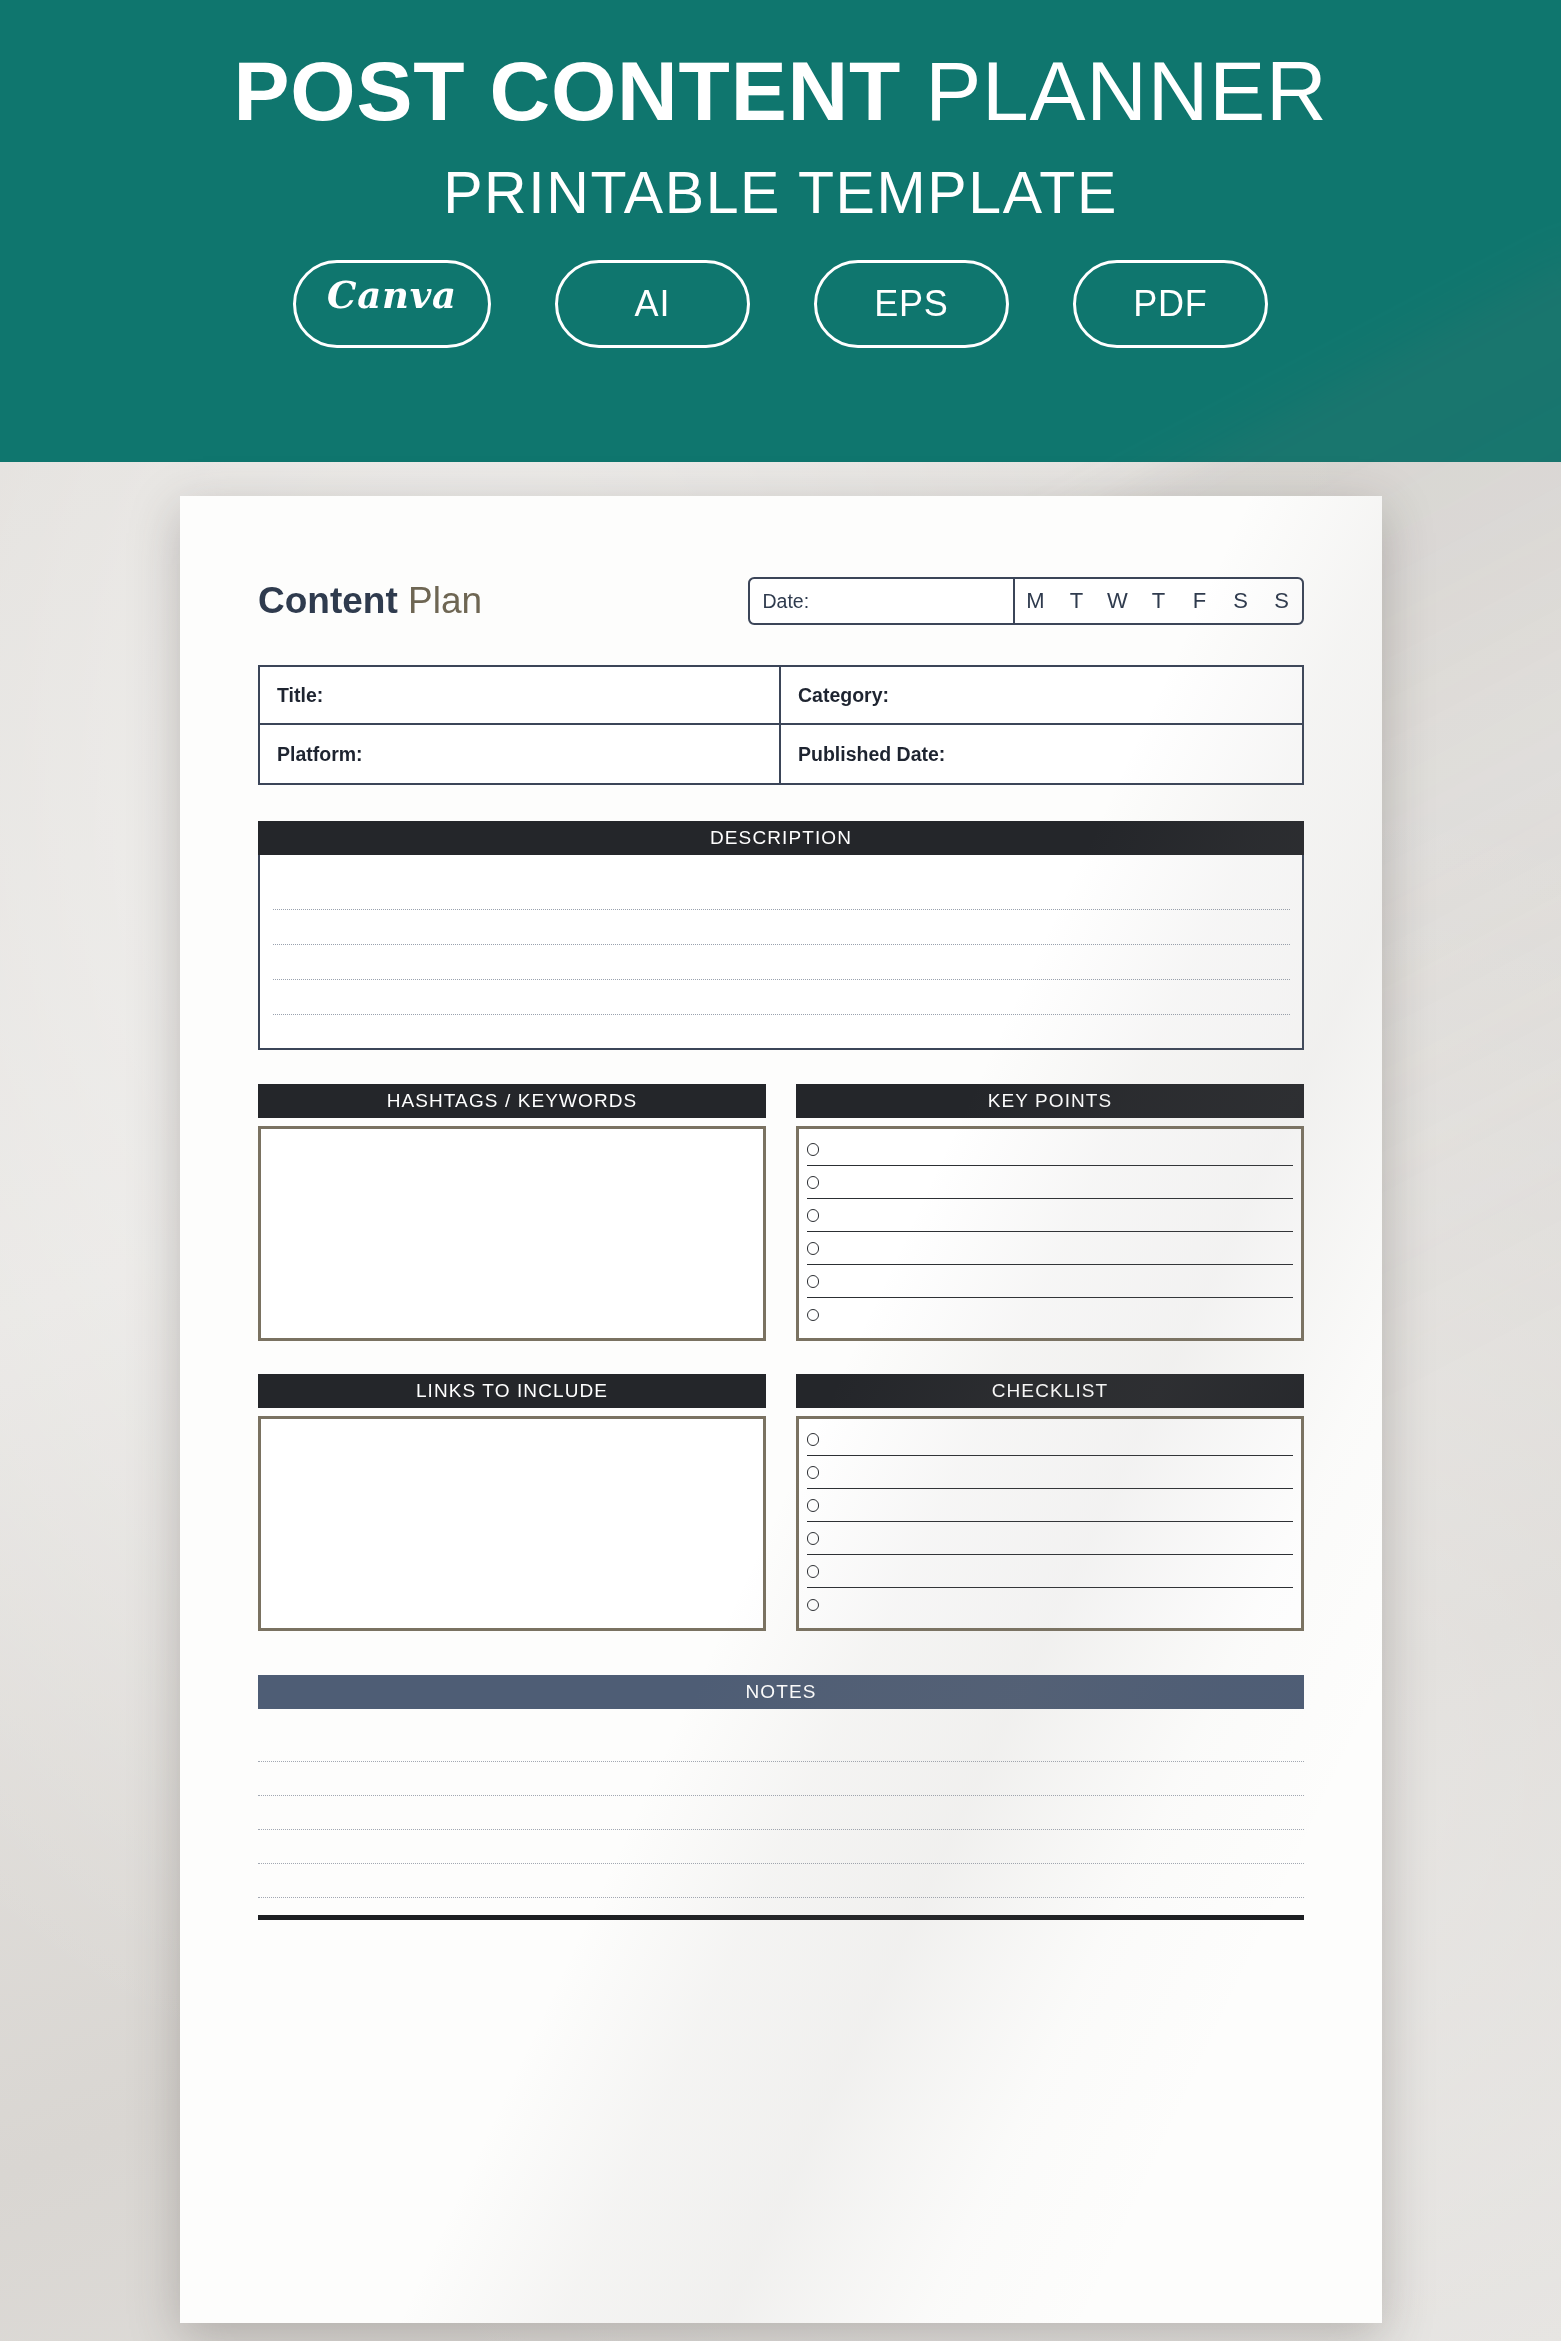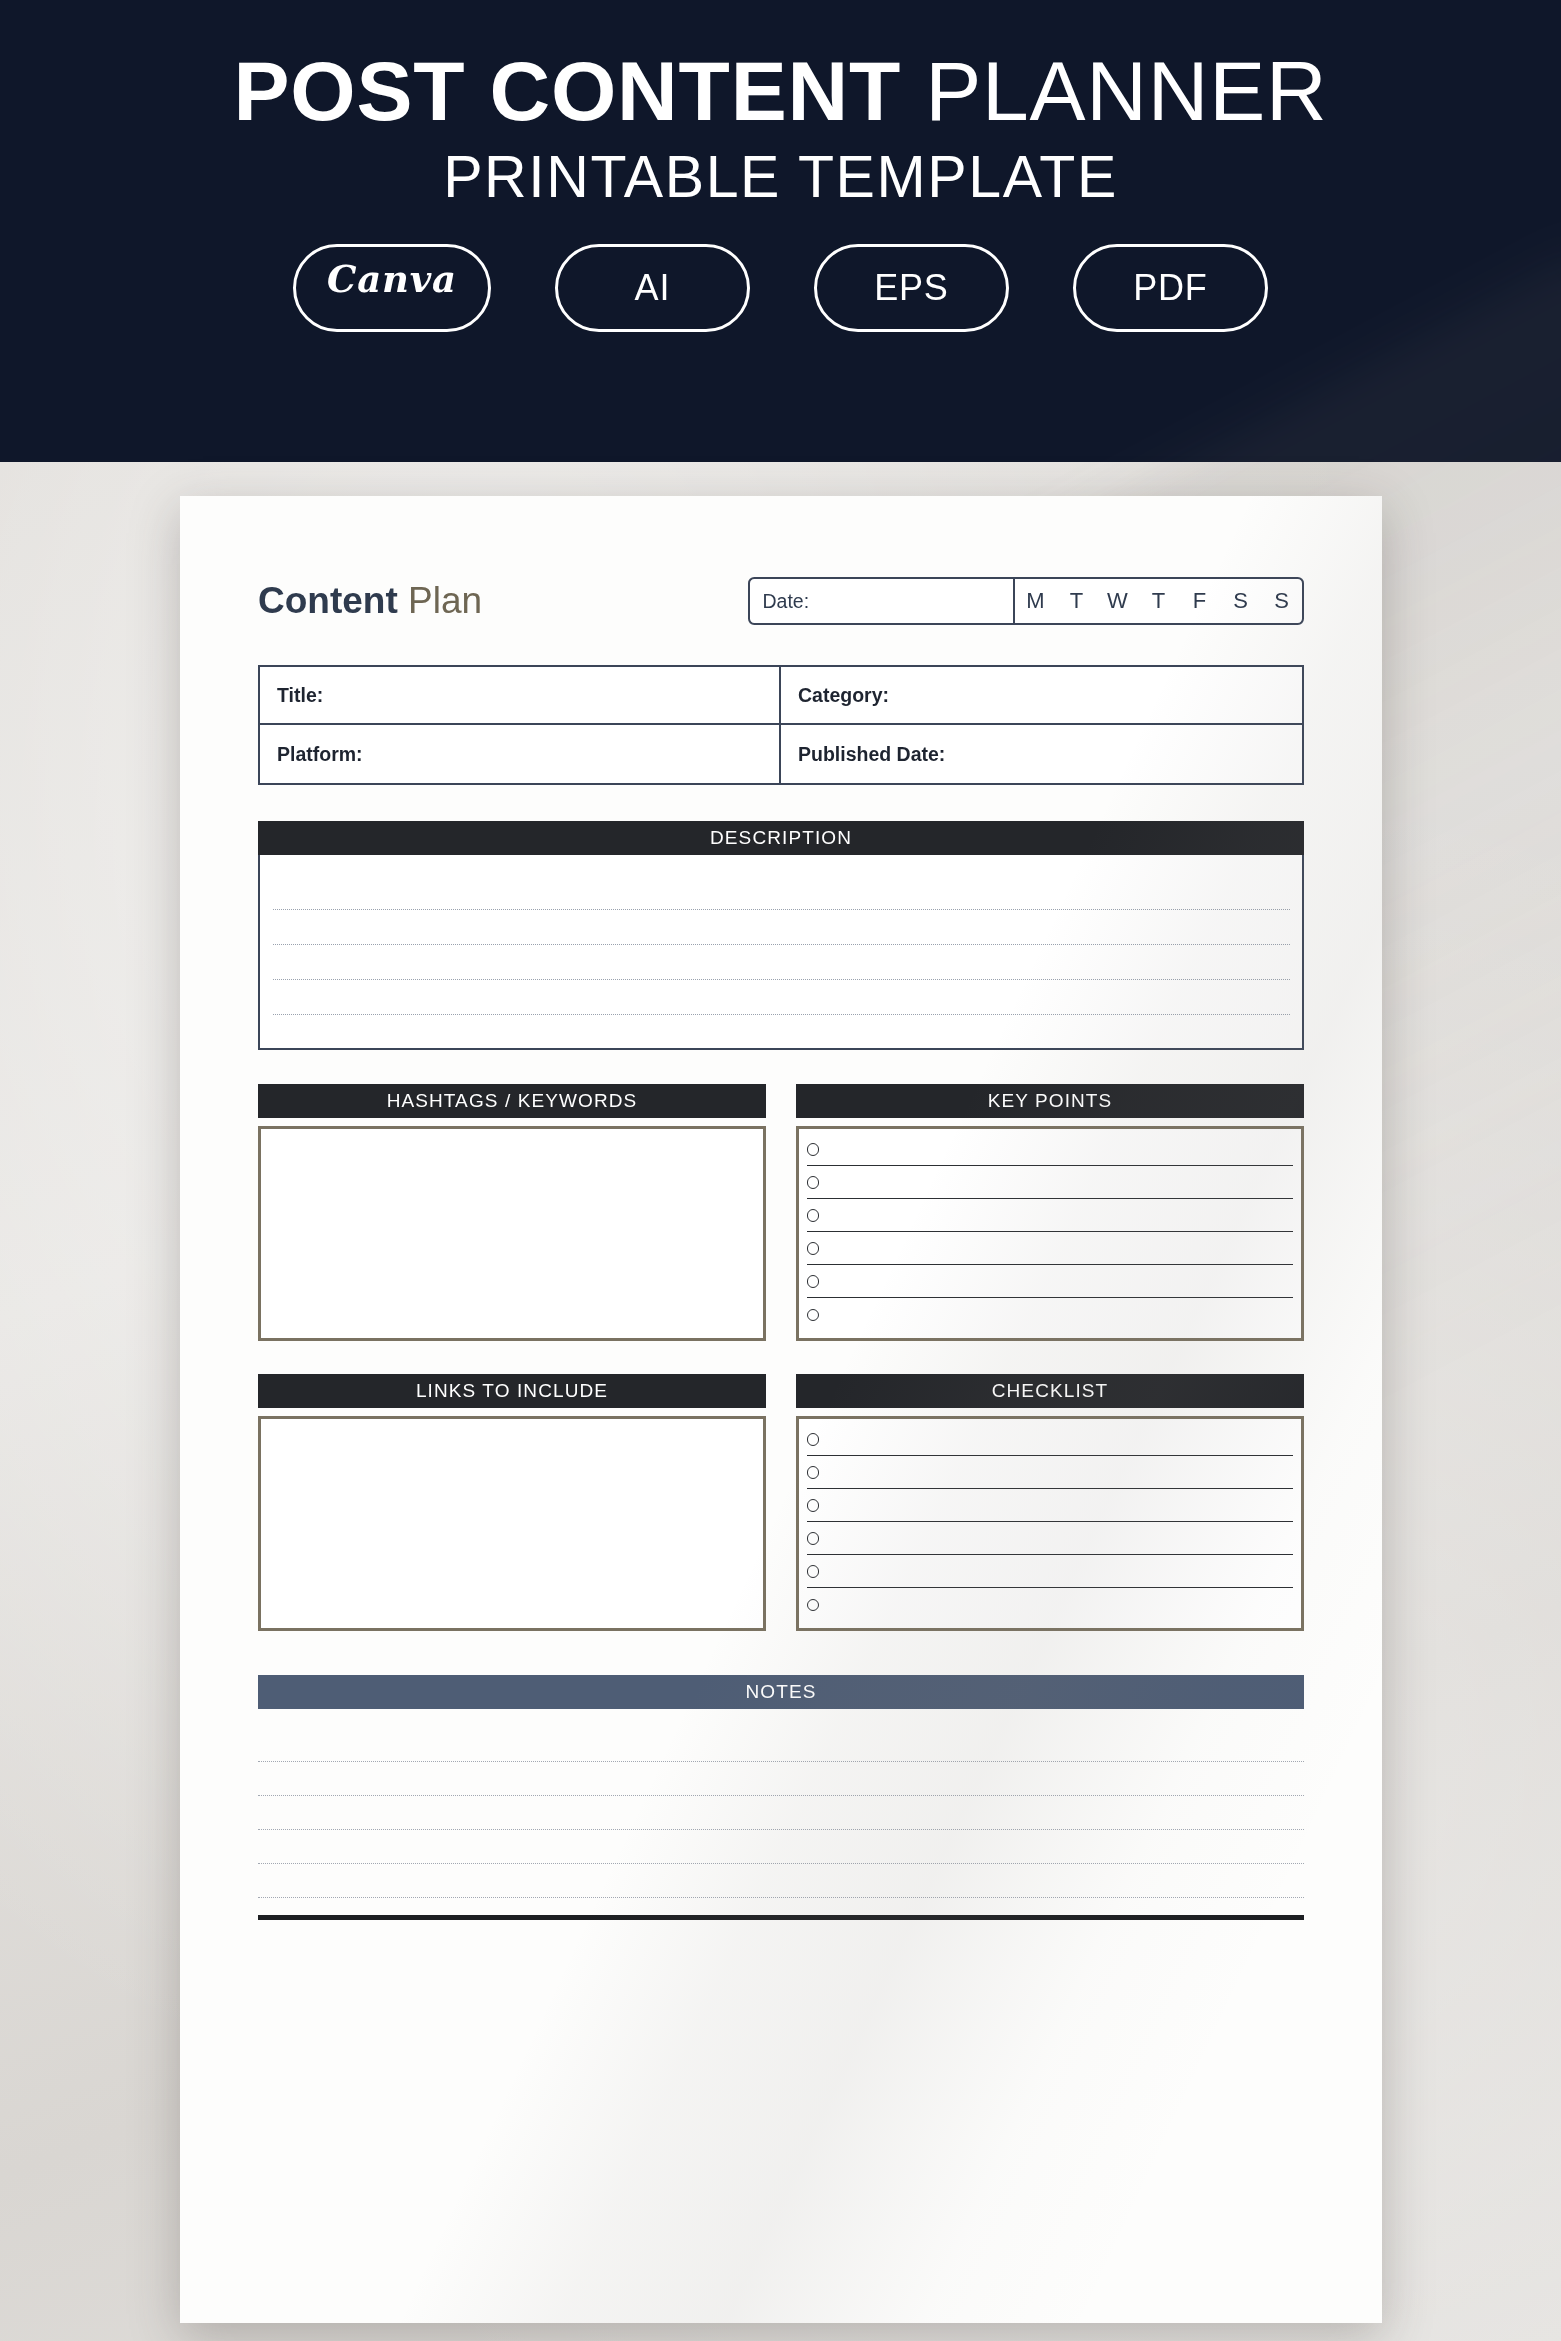--- a/index.html
+++ b/index.html
@@ -10,38 +10,38 @@
     background: #e9e7e4;
     overflow: hidden;
   }
 
   
   .banner {
     position: absolute;
     left: 0; top: 0;
     width: 1561px;
     height: 462px;
-    background: #0f172a;
+    background: #0f766e;
     display: flex;
     flex-direction: column;
     align-items: center;
     justify-content: flex-start;
     padding-top: 47px;
   }
   .banner-title {
     font-size: 84px;
     letter-spacing: 0.8px;
     color: #ffffff;
     font-weight: 400;
     line-height: 1.05;
     white-space: nowrap;
   }
   .banner-title .bold { font-weight: 700; }
   .banner-sub {
-    margin-top: 8px;
+    margin-top: 24px;
     font-size: 59px;
     color: #ffffff;
     font-weight: 400;
     letter-spacing: 1.6px;
     white-space: nowrap;
   }
   .badges {
     margin-top: 33px;
     display: flex;
     gap: 64px;

